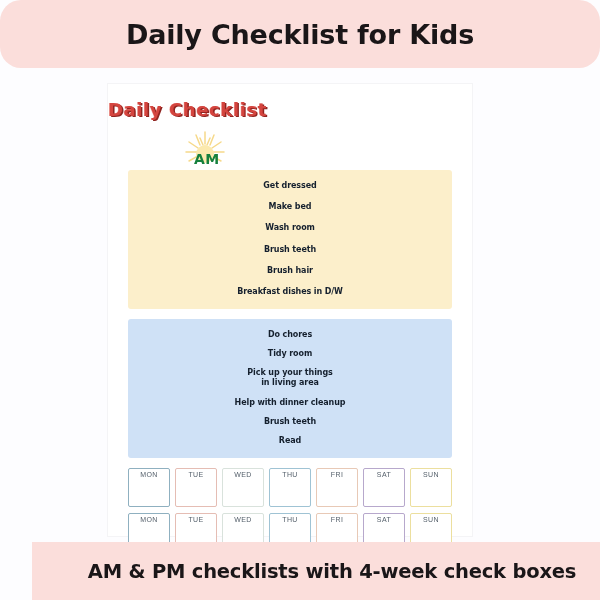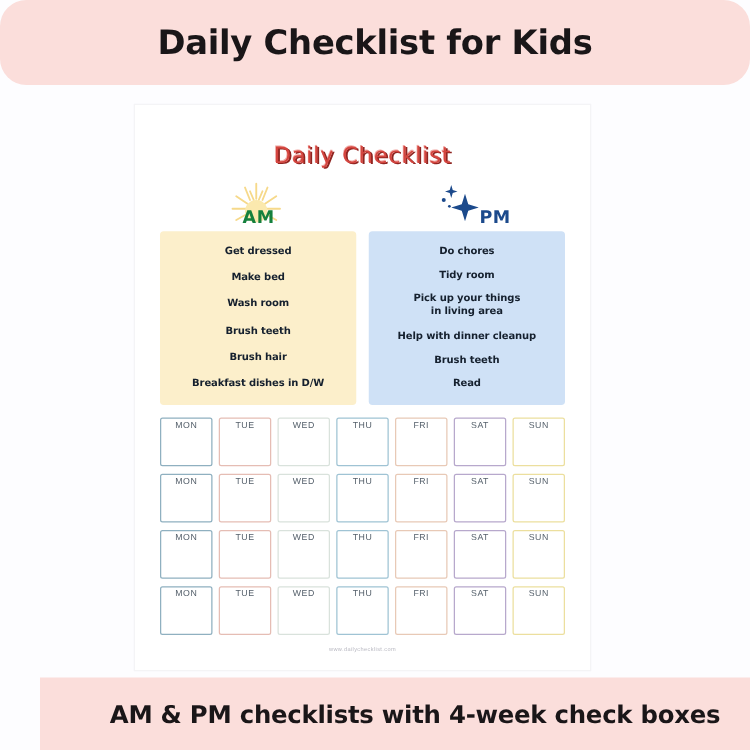--- a/index.html
+++ b/index.html
@@ -70,25 +70,25 @@
     position: absolute;
     left: 108px;
     top: 84px;
     width: 364px;
     height: 452px;
     background: #ffffff;
     box-shadow: 0 0 0 1px #f4f4f6;
   }
 
   .sheet-title {
-    text-align: center;
-    margin-top: 30px;
+    text-align: left;
+    margin-top: 15px;
     font-family: "DejaVu Sans", sans-serif;
     font-size: 18px;
-    font-weight: normal;
+    font-weight: bold;
     color: #d4453f;
     letter-spacing: 0.6px;
     text-shadow:
        1.4px 1.4px 0 #8f2420,
       -0.5px -0.5px 0 #f0a9a4;
   }
 
   
   .labels-row {
     position: relative;
@@ -147,20 +147,21 @@
     margin-bottom: 1px;
   }
 
   
   .panels {
     position: relative;
     margin-top: 2px;
     padding: 0 20px;
     display: flex;
     gap: 10px;
+    flex-direction: column;
   }
   .panel {
     flex: 1;
     border-radius: 3px;
     padding: 9px 6px 10px 6px;
     display: flex;
     flex-direction: column;
     align-items: center;
     justify-content: space-between;
     min-height: 120px;
@@ -252,33 +253,20 @@
                 <line x1="18" y1="10" x2="21" y2="17"></line>
                 <line x1="28" y1="10" x2="25" y2="17"></line>
               </g>
               <circle cx="23" cy="26" r="9" fill="#fbe9ae"></circle>
             </svg>
           </span>
           <span class="am-text">AM</span>
         </div>
       </div>
 
-      <div class="label-block label-pm">
-        <div class="pm-inner">
-          <span class="sparkle-icon">
-            <svg width="40" height="40" viewBox="0 0 40 40">
-              <path d="M24 12 L26.6 20.4 L35 23 L26.6 25.6 L24 34 L21.4 25.6 L13 23 L21.4 20.4 Z" fill="#1c4a8c"></path>
-              <path d="M13 5 L14.2 9.0 L18 10.2 L14.2 11.4 L13 15.4 L11.8 11.4 L8 10.2 L11.8 9.0 Z" fill="#1c4a8c"></path>
-              <circle cx="7" cy="17" r="1.6" fill="#1c4a8c"></circle>
-              <circle cx="11.5" cy="22" r="1.1" fill="#1c4a8c"></circle>
-            </svg>
-          </span>
-          <span class="pm-text">PM</span>
-        </div>
-      </div>
 
     </div>
 
     <div class="panels">
       <div class="panel panel-am">
           <div class="task">Get dressed</div>
           <div class="task">Make bed</div>
           <div class="task">Wash room</div>
           <div class="task">Brush teeth</div>
           <div class="task">Brush hair</div>

